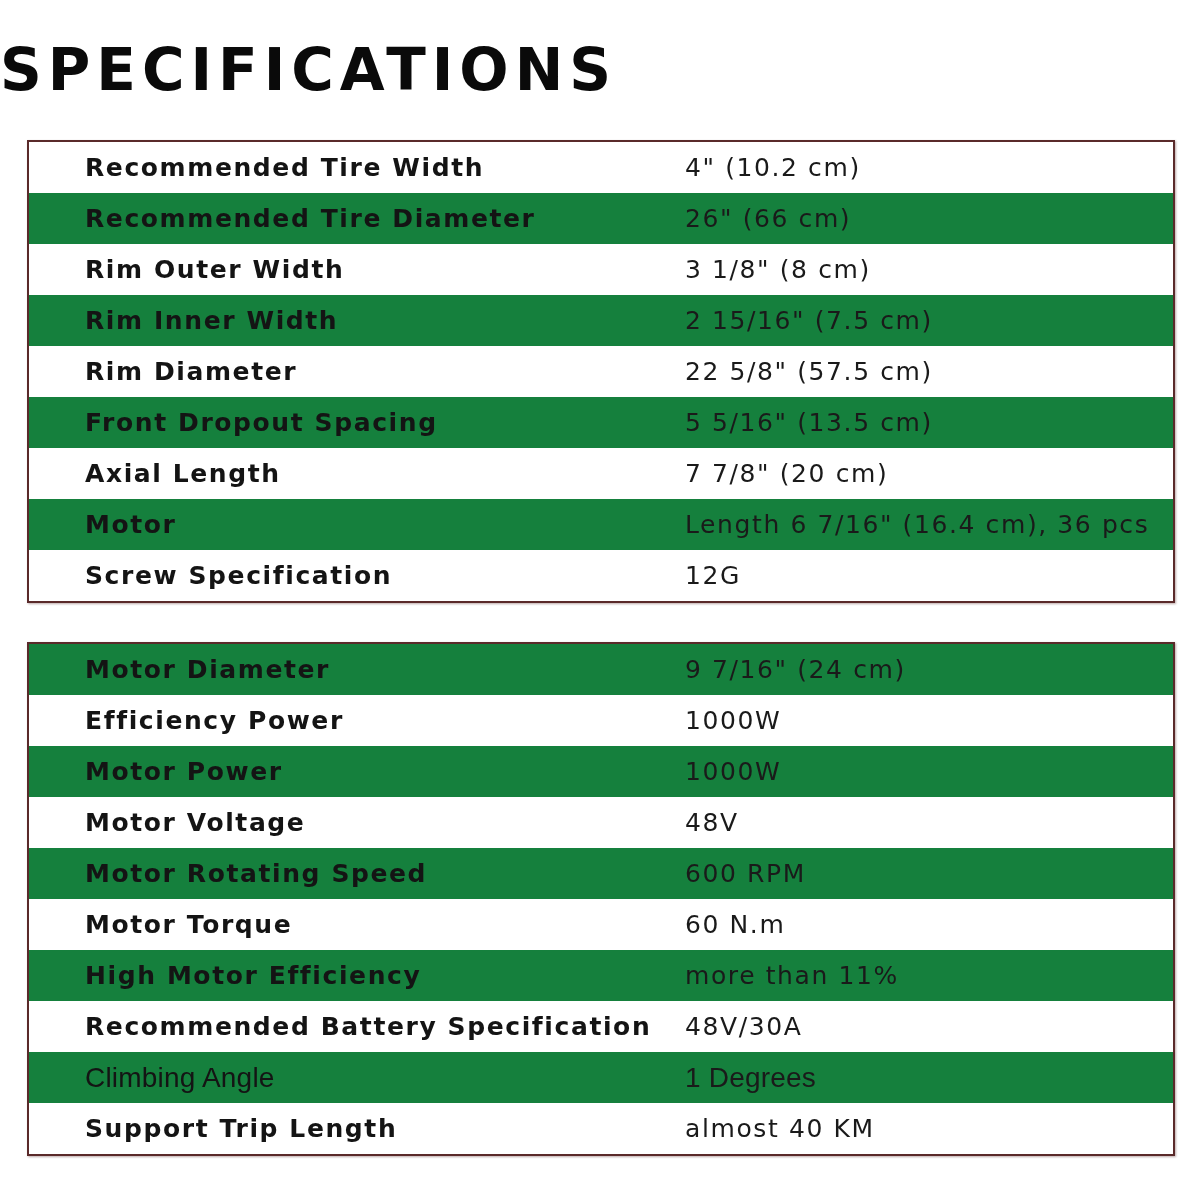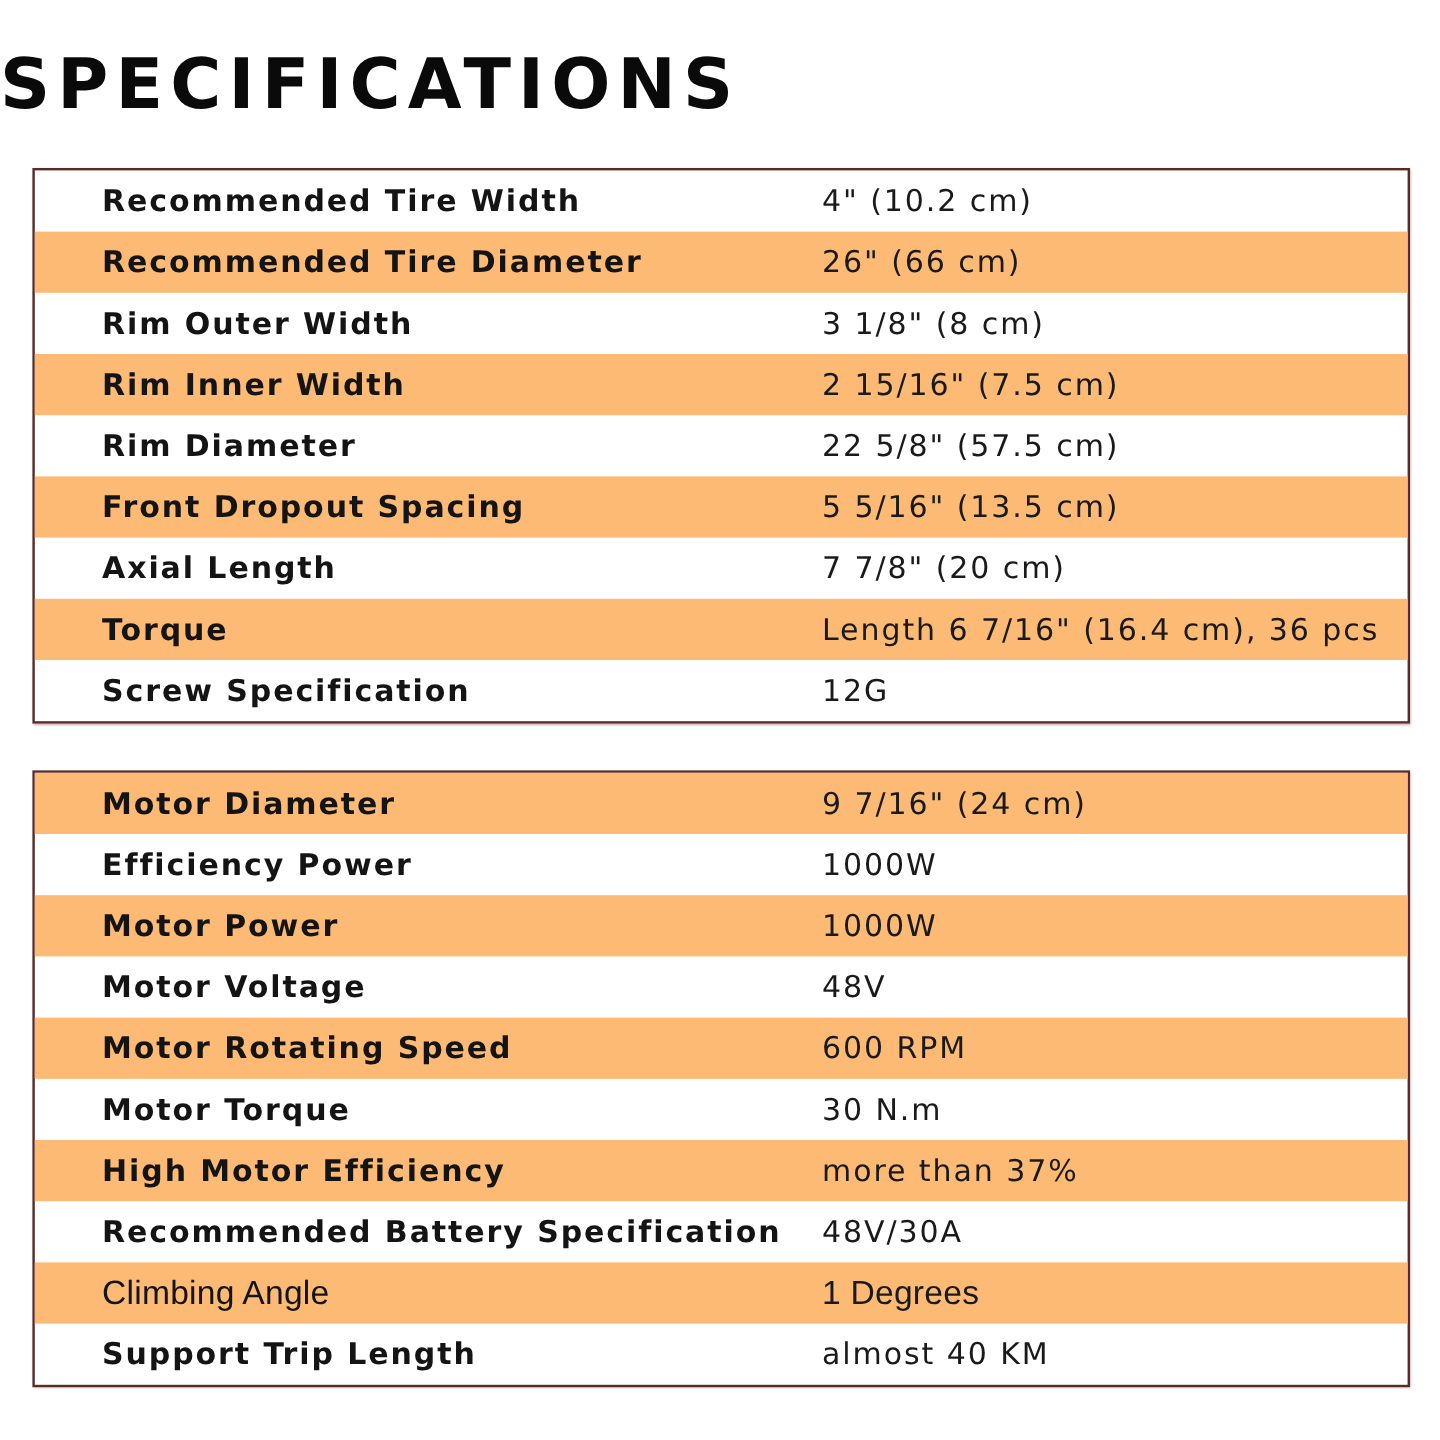--- a/index.html
+++ b/index.html
@@ -2,21 +2,21 @@
 <html><head>
   <meta charset="utf-8">
   <style>
     html, body { margin: 0; padding: 0; background: #ffffff; }
     body { width: 1200px; height: 1200px; position: relative; overflow: hidden; font-family: "DejaVu Sans", sans-serif; color: #111; }
     .title { position: absolute; top: 36px; left: 0; width: 1200px; text-align: left; font-family: "DejaVu Sans", sans-serif; font-weight: bold; font-size: 58px; letter-spacing: 6px; color: #0a0a0a; margin: 0; }
     .spec-table { position: absolute; left: 27px; width: 1144px; border: 2px solid #5a2a2a; box-shadow: 1px 1px 2px rgba(90,42,42,0.4); background: #fff; }
     .t1 { top: 140px; }
     .t2 { top: 642px; }
     .row { height: 51px; display: flex; align-items: center; padding-left: 32px; }
-    .row.shade { background: #fdba74; }
+    .row.shade { background: #15803d; }
     .label { width: 624px; padding-left: 24px; box-sizing: border-box; font-weight: bold; font-size: 25px; letter-spacing: 1.6px; color: #141414; white-space: nowrap; }
     .value { font-size: 25px; letter-spacing: 1.6px; color: #1a1a1a; white-space: nowrap; }
     .label.plain, .value.plain { font-weight: normal; letter-spacing: 0.2px; font-family: "Liberation Sans", sans-serif; font-size: 28px; }
   </style>
 </head>
 <body>
 
 <h1 class="title">SPECIFICATIONS</h1>
 
 <div class="spec-table t1">
@@ -42,21 +42,21 @@
     </div>
   <div class="row shade">
       <span class="label">Front Dropout Spacing</span>
       <span class="value">5 5/16" (13.5 cm)</span>
     </div>
   <div class="row">
       <span class="label">Axial Length</span>
       <span class="value">7 7/8" (20 cm)</span>
     </div>
   <div class="row shade">
-      <span class="label">Torque</span>
+      <span class="label">Motor</span>
       <span class="value">Length 6 7/16" (16.4 cm), 36 pcs</span>
     </div>
   <div class="row">
       <span class="label">Screw Specification</span>
       <span class="value">12G</span>
     </div>
 </div>
 
 <div class="spec-table t2">
   <div class="row shade">
@@ -74,25 +74,25 @@
   <div class="row">
       <span class="label">Motor Voltage</span>
       <span class="value">48V</span>
     </div>
   <div class="row shade">
       <span class="label">Motor Rotating Speed</span>
       <span class="value">600 RPM</span>
     </div>
   <div class="row">
       <span class="label">Motor Torque</span>
-      <span class="value">30 N.m</span>
+      <span class="value">60 N.m</span>
     </div>
   <div class="row shade">
       <span class="label">High Motor Efficiency</span>
-      <span class="value">more than 37%</span>
+      <span class="value">more than 11%</span>
     </div>
   <div class="row">
       <span class="label">Recommended Battery Specification</span>
       <span class="value">48V/30A</span>
     </div>
   <div class="row shade">
       <span class="label plain">Climbing Angle</span>
       <span class="value plain">1 Degrees</span>
     </div>
   <div class="row">

